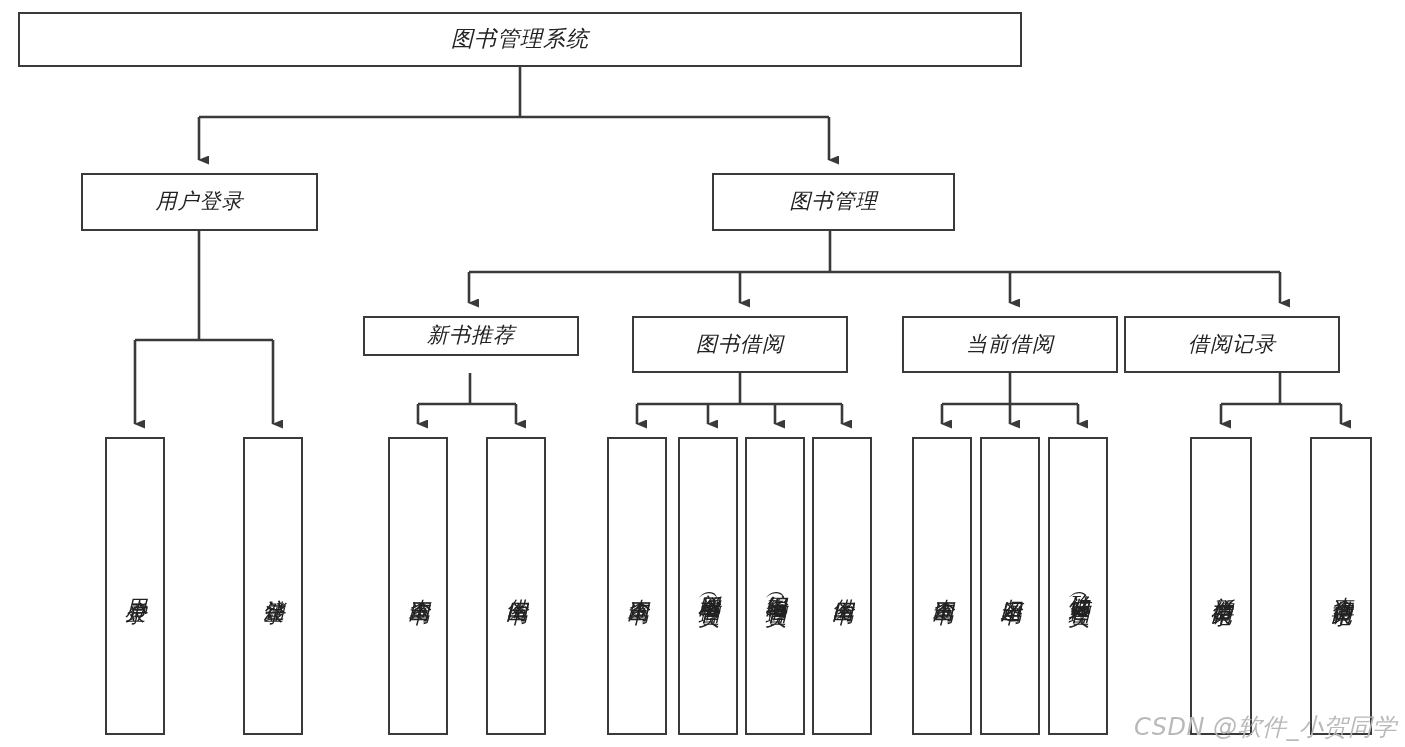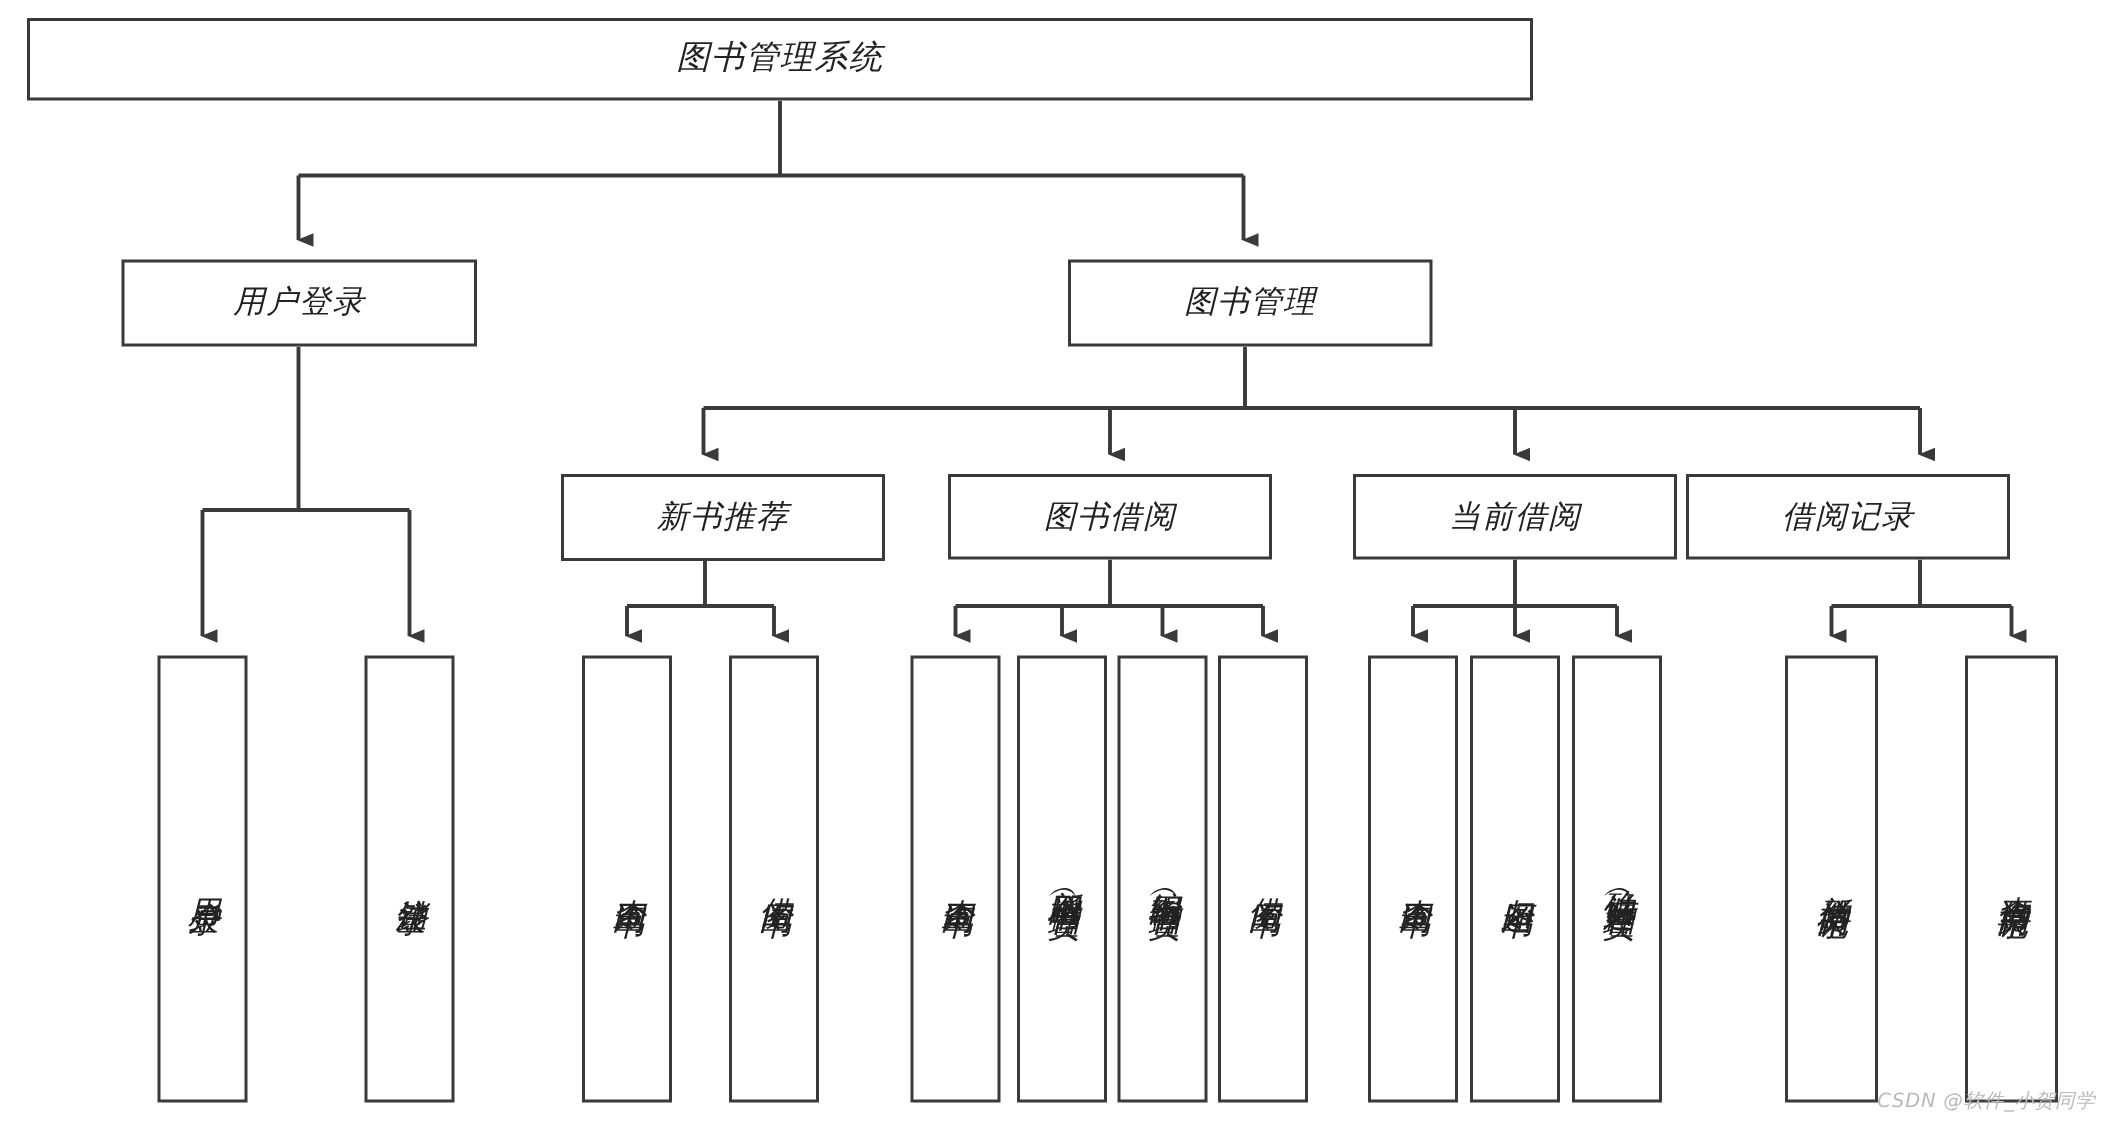--- a/index.html
+++ b/index.html
@@ -58,21 +58,21 @@
   }
   .node.vert > span {
     writing-mode: vertical-rl;
     text-orientation: upright;
     display: block;
   }
   .watermark {
     position: absolute;
     right: 8px;
     bottom: 4px;
-    font-size: 13px;
+    font-size: 24px;
     color: #b9b9b9;
     letter-spacing: 0.5px;
     white-space: nowrap;
     font-family: "DejaVu Sans", "Liberation Sans", sans-serif;
   }
 </style>
 </head>
 <body>
 
 <div id="canvas">
@@ -131,21 +131,21 @@
     <span>图书管理系统</span>
   </div>
 
   <div class="node horiz" style="left:81px; top:173px; width:237px; height:58px;">
     <span>用户登录</span>
   </div>
   <div class="node horiz" style="left:712px; top:173px; width:243px; height:58px;">
     <span>图书管理</span>
   </div>
 
-  <div class="node horiz" style="left:374px; top:316px; width:216px; height:58px;">
+  <div class="node horiz" style="left:363px; top:316px; width:216px; height:40px;">
     <span>新书推荐</span>
   </div>
   <div class="node horiz" style="left:632px; top:316px; width:216px; height:57px;">
     <span>图书借阅</span>
   </div>
   <div class="node horiz" style="left:902px; top:316px; width:216px; height:57px;">
     <span>当前借阅</span>
   </div>
   <div class="node horiz" style="left:1124px; top:316px; width:216px; height:57px;">
     <span>借阅记录</span>

